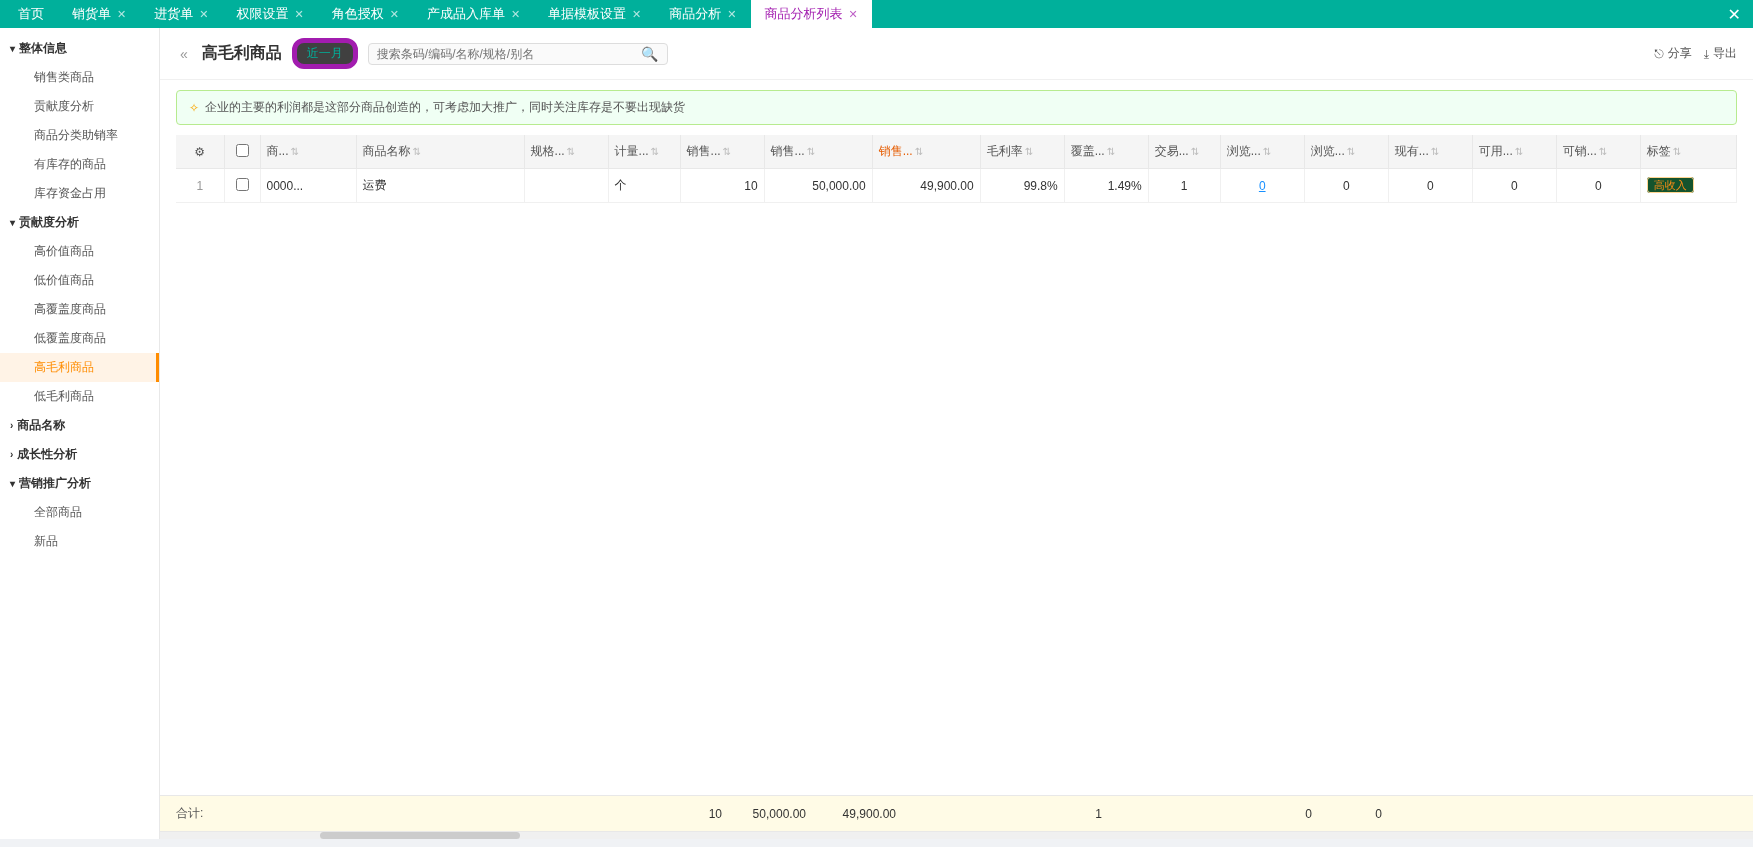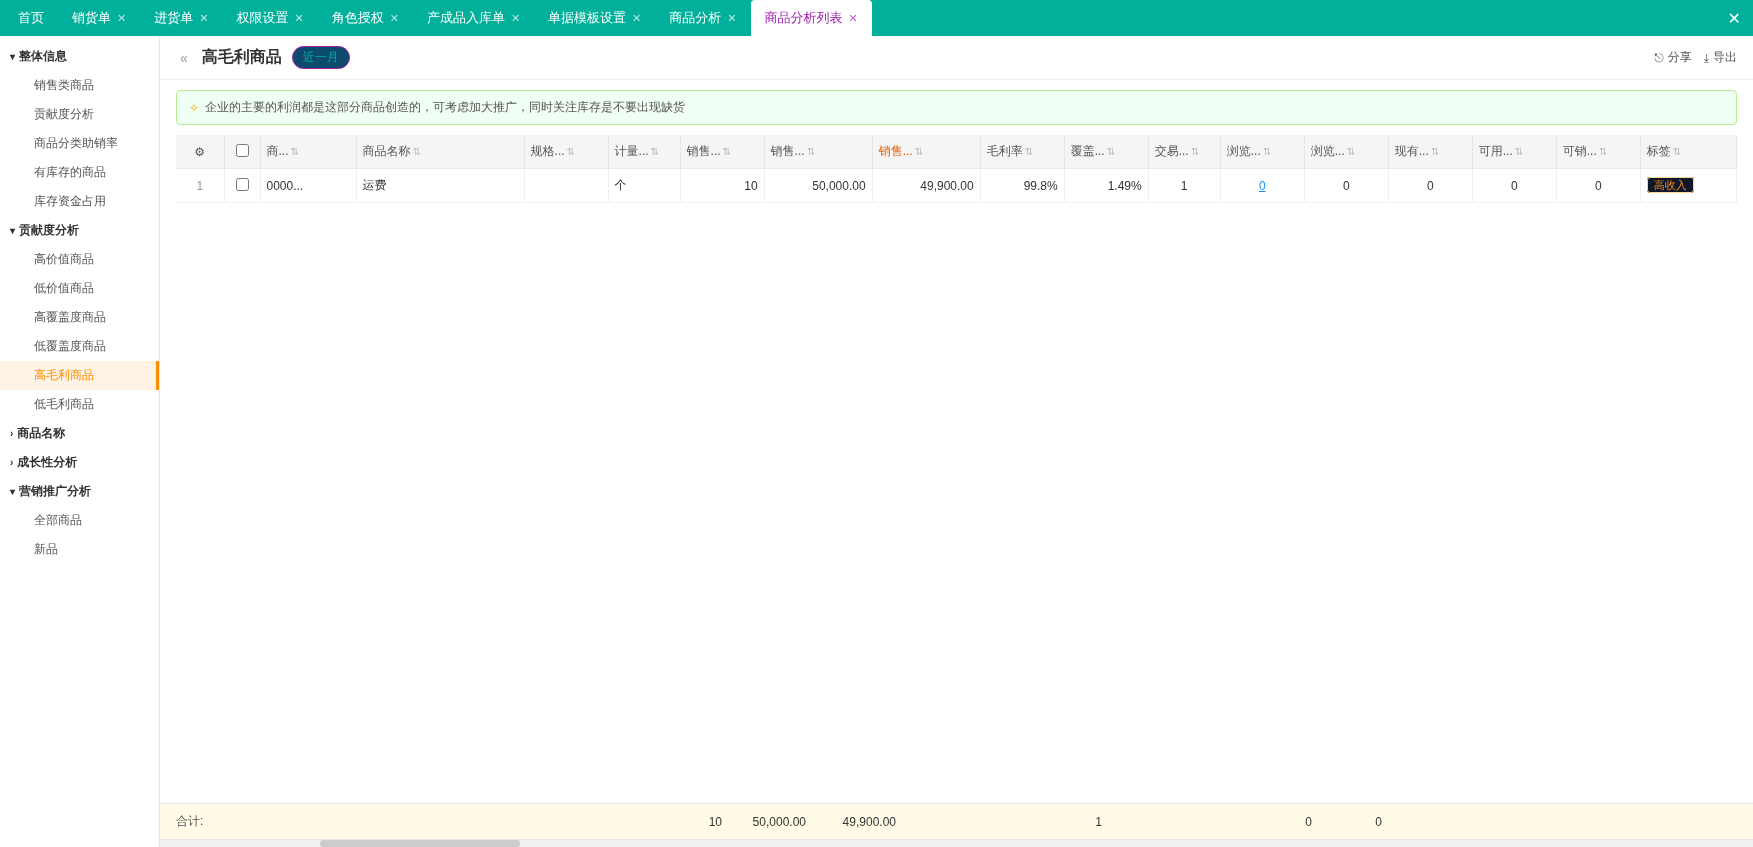--- a/index.html
+++ b/index.html
@@ -3,21 +3,21 @@
   <meta charset="utf-8">
   <style>
     * { margin: 0; padding: 0; box-sizing: border-box; }
     body { font-family: 'Microsoft YaHei', Arial, sans-serif; font-size: 12px; background: #f0f2f5; overflow: hidden; width: 1753px; height: 847px; }
 
     
     .tab-bar {
       display: flex;
       align-items: center;
       background: #00b09b;
-      height: 36px;
+      height: 28px;
       padding: 10px 4px;
       color: white;
     }
     .tab-item {
       display: flex;
       align-items: center;
       padding: 0 14px;
       height: 36px;
       cursor: pointer;
       white-space: nowrap;
@@ -106,22 +106,22 @@
       color: #999;
       font-size: 14px;
       padding: 2px 4px;
     }
     .page-title {
       font-size: 16px;
       font-weight: bold;
       color: #333;
     }
     .filter-btn {
-      background: #0c4a6e;
-      border: 1px solid #a21caf;
+      background: #404040;
+      border: 5px solid #a21caf;
       color: #00b09b;
       border-radius: 12px;
       padding: 2px 10px;
       cursor: pointer;
       font-size: 12px;
     }
     .search-input-wrap {
       display: flex;
       align-items: center;
       border: 1px solid #ddd;
@@ -204,21 +204,21 @@
     }
     tbody td {
       padding: 8px 6px;
       color: #333;
       border-right: 1px solid #f0f0f0;
       white-space: nowrap;
     }
     .col-index { width: 40px; text-align: center; color: #999; }
     .col-checkbox { width: 30px; text-align: center; }
     .badge-high-income {
-      background: #0f172a;
+      background: #14532d;
       color: #fa8c16;
       border: 1px solid #ffd591;
       border-radius: 3px;
       padding: 1px 6px;
       font-size: 11px;
     }
     .link-style { color: #1890ff; cursor: pointer; text-decoration: underline; }
 
     
     .summary-bar {
@@ -335,20 +335,24 @@
     <div class="sidebar-item">全部商品</div>
     <div class="sidebar-item">新品</div>
   </div>
 
   <div class="content-area">
 
     <div class="content-header">
       <span class="collapse-btn">«</span>
       <span class="page-title">高毛利商品</span>
       <button class="filter-btn">近一月</button>
+      <div class="search-input-wrap">
+        <input type="text" placeholder="搜索条码/编码/名称/规格/别名" style="">
+        <span class="search-icon">🔍</span>
+      </div>
       <div class="header-actions">
         <div class="action-btn">
           <span>⎋</span>
           <span>分享</span>
         </div>
         <div class="action-btn">
           <span>⤓</span>
           <span>导出</span>
         </div>
       </div>

